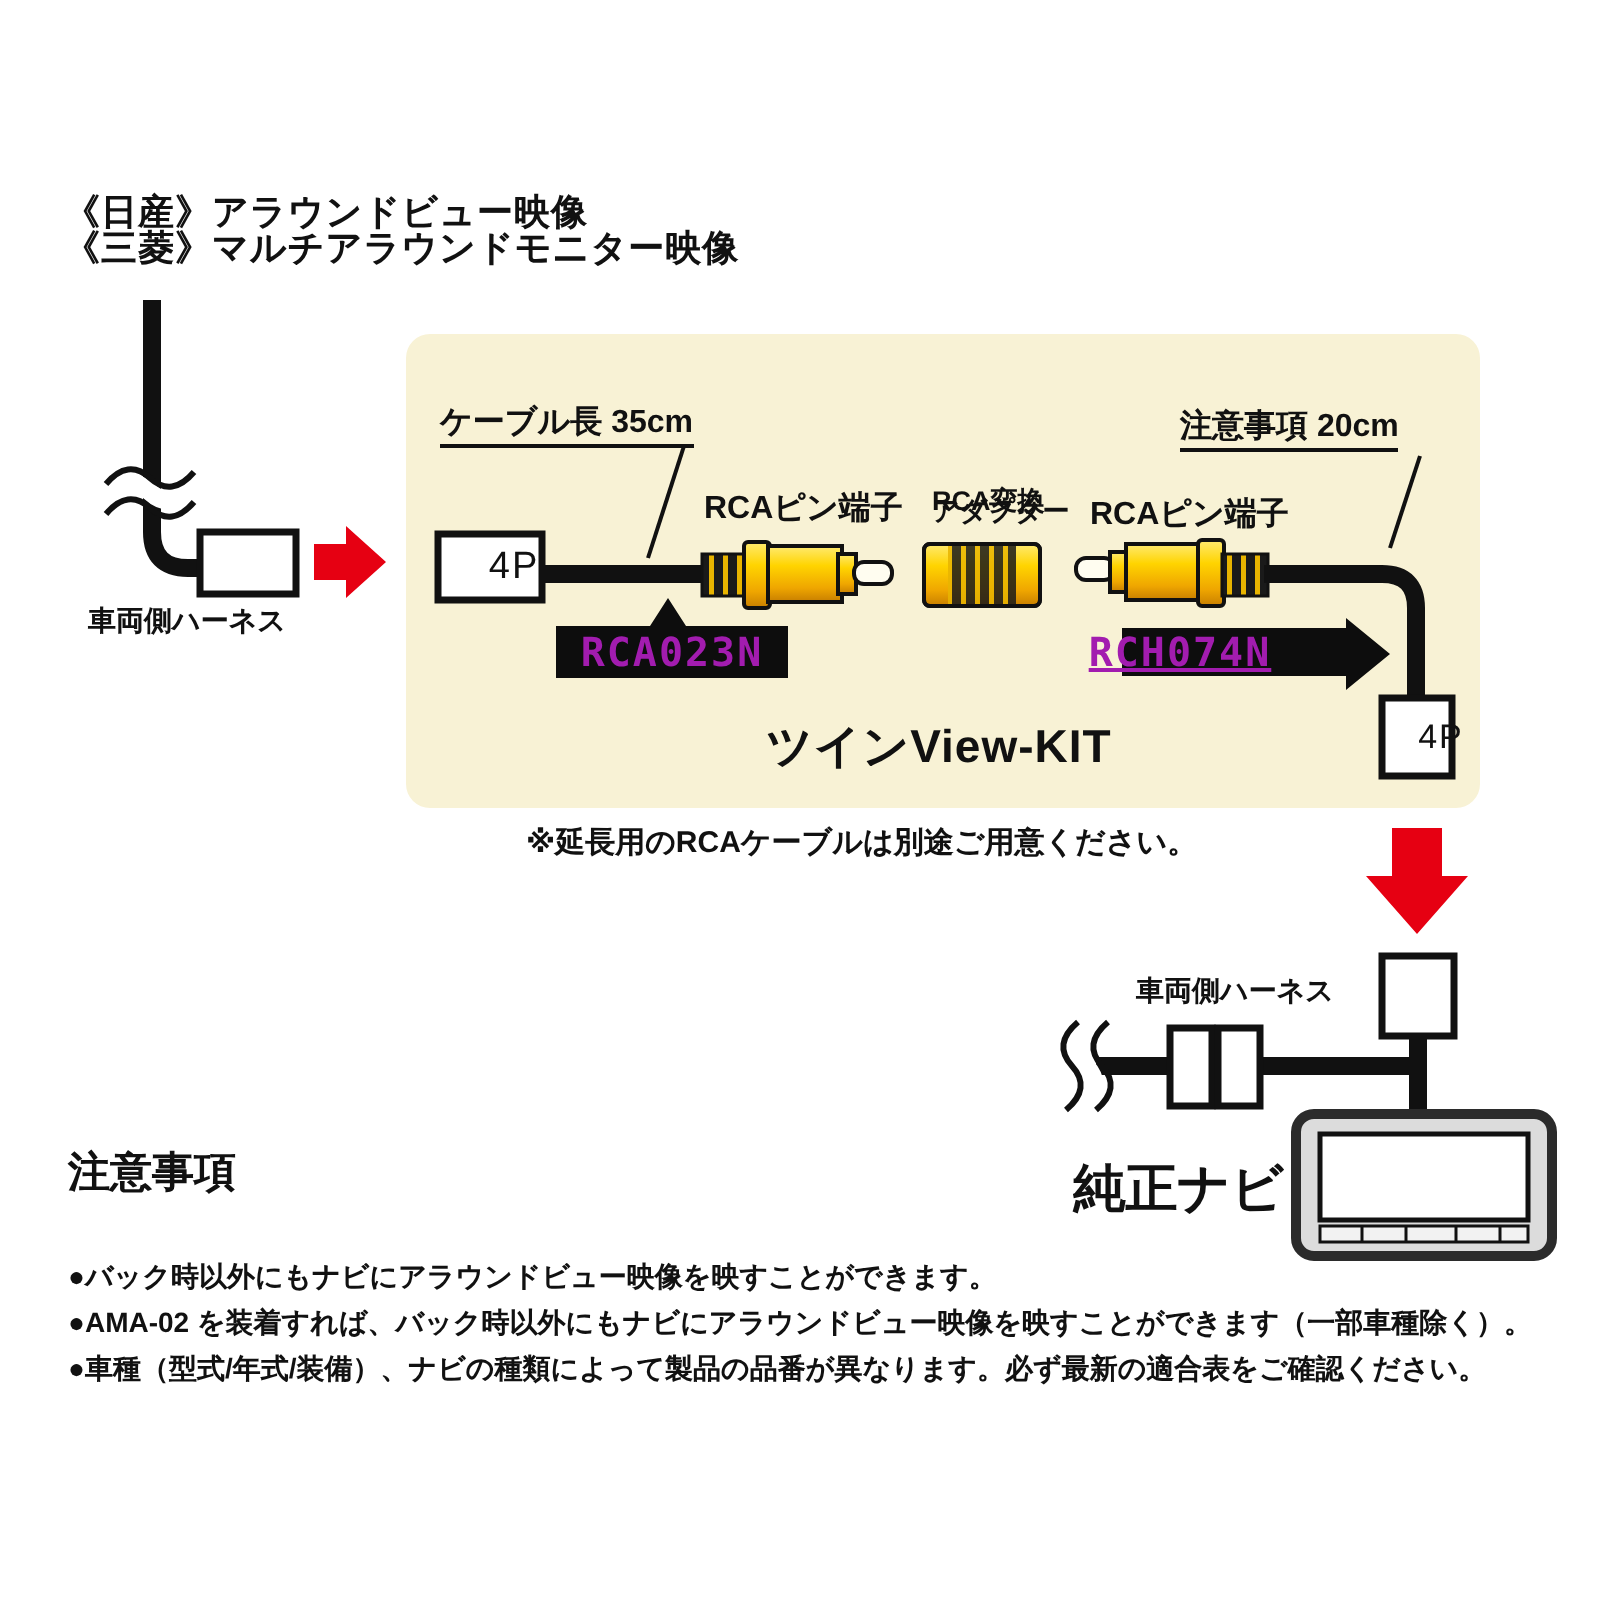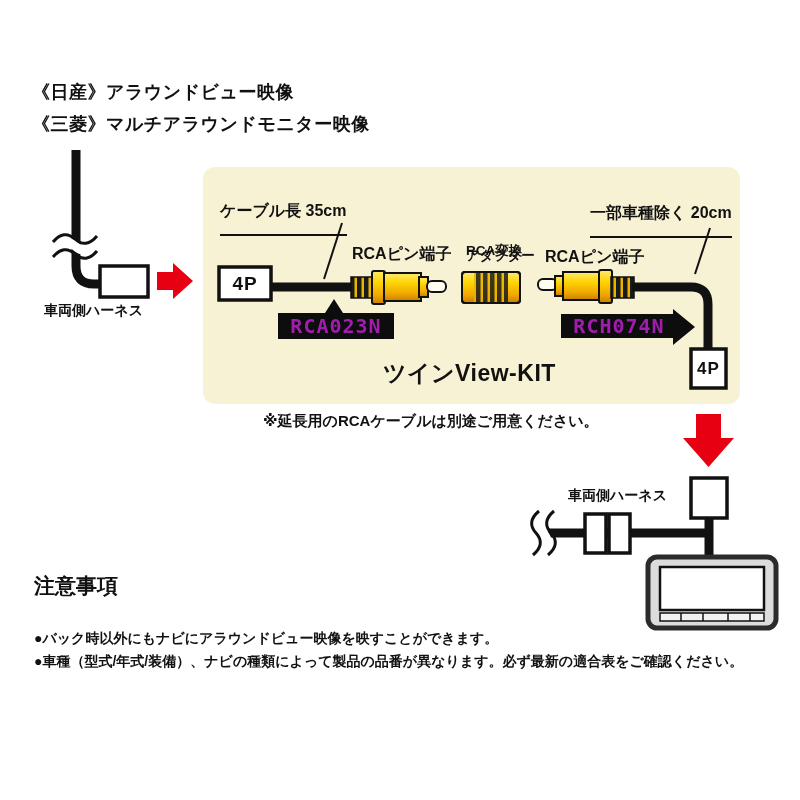--- a/index.html
+++ b/index.html
@@ -4,24 +4,24 @@
 <style>
   html,body{margin:0;padding:0;}
   body{
     width:800px;height:800px;position:relative;background:#ffffff;
     font-family:"Liberation Sans","DejaVu Sans",sans-serif;color:#111;
     overflow:hidden;
   }
   .abs{position:absolute;}
   .title-line{font-size:18px;font-weight:bold;letter-spacing:0.5px;white-space:nowrap;}
   .small-label{font-size:14px;font-weight:bold;white-space:nowrap;}
-  .cable-len{font-size:16px;font-weight:bold;border-bottom:2px solid #111;padding-bottom:12px;white-space:nowrap;}
+  .cable-len{font-size:16px;font-weight:bold;border-bottom:2px solid #111;padding-bottom:0;white-space:nowrap;}
   .conn-label{font-size:16px;font-weight:bold;white-space:nowrap;}
   .adapter-label{font-size:13.5px;font-weight:bold;line-height:16px;white-space:nowrap;}
-  .fourp{display:flex;align-items:center;justify-content:center;font-weight:bold;font-size:19px;letter-spacing:1px;}
+  .fourp{display:flex;align-items:center;justify-content:center;font-weight:normal;font-size:19px;letter-spacing:1px;margin-left:12px;}
   .part-label{
     display:flex;align-items:center;justify-content:center;
     color:#a21caf;font-family:"DejaVu Sans Mono","Liberation Mono",monospace;
     font-weight:bold;font-size:20px;letter-spacing:1px;white-space:nowrap;
   }
   .kit-name{font-size:23px;font-weight:bold;letter-spacing:0.5px;white-space:nowrap;text-align:center;}
   .note-line{font-size:15px;font-weight:bold;white-space:nowrap;}
   .nav-label-wrap{text-align:right;}
   .nav-label{font-size:26px;font-weight:bold;white-space:nowrap;}
   .nav-sublabel{font-size:13px;font-weight:bold;white-space:nowrap;margin-top:1px;}
@@ -106,46 +106,48 @@
     <rect x="648" y="557" width="128" height="71" rx="9" fill="#dcdcdc" stroke="#2b2b2b" stroke-width="5"></rect>
     <rect x="660" y="567" width="104" height="43" fill="#ffffff" stroke="#111" stroke-width="2.5"></rect>
     <rect x="660" y="613" width="104" height="8" fill="#f2f2f2" stroke="#111" stroke-width="1.5"></rect>
     <line x1="681" y1="613" x2="681" y2="621" stroke="#111" stroke-width="1.5"></line>
     <line x1="703" y1="613" x2="703" y2="621" stroke="#111" stroke-width="1.5"></line>
     <line x1="728" y1="613" x2="728" y2="621" stroke="#111" stroke-width="1.5"></line>
     <line x1="750" y1="613" x2="750" y2="621" stroke="#111" stroke-width="1.5"></line>
   </g>
 </svg>
 
-<div class="abs title-line" style="left:32px;top:80px;">《日産》アラウンドビュー映像</div>
+<div class="abs title-line" style="left:32px;top:94px;">《日産》アラウンドビュー映像</div>
 <div class="abs title-line" style="left:32px;top:112px;">《三菱》マルチアラウンドモニター映像</div>
 
 <div class="abs small-label" style="left:44px;top:302px;">車両側ハーネス</div>
 
 <div class="abs fourp" style="left:219px;top:267px;width:52px;height:33px;">4P</div>
 
 <div class="abs cable-len" style="left:220px;top:201px;">ケーブル長 35cm</div>
-<div class="abs cable-len" style="left:590px;top:203px;">一部車種除く 20cm</div>
+<div class="abs cable-len" style="left:590px;top:203px;">注意事項 20cm</div>
 
 <div class="abs conn-label" style="left:352px;top:244px;">RCAピン端子</div>
 <div class="abs adapter-label" style="left:466px;top:231px;margin-top:12px;">RCA変換</div>
 <div class="abs adapter-label" style="left:466px;top:248px;">アダプター</div>
 <div class="abs conn-label" style="left:545px;top:247px;">RCAピン端子</div>
 
 <div class="abs part-label" style="left:278px;top:313px;width:116px;height:26px;">RCA023N</div>
-<div class="abs part-label" style="left:563px;top:314px;width:112px;height:24px;">RCH074N</div>
+<div class="abs part-label" style="left:534px;top:314px;width:112px;height:24px;text-decoration:underline;">RCH074N</div>
 
 <div class="abs kit-name" style="left:383px;top:358px;">ツインView-KIT</div>
 
 <div class="abs fourp" style="left:691px;top:349px;width:35px;height:39px;font-size:17px;">4P</div>
 
 <div class="abs note-line" style="left:215px;top:412px;margin-left:48px;">※延長用のRCAケーブルは別途ご用意ください。</div>
 
 <div class="abs small-label" style="left:568px;top:487px;">車両側ハーネス</div>
 
 <div class="abs nav-label-wrap" style="left:490px;top:577px;width:152px;">
+  <div class="nav-label">純正ナビ</div>
 </div>
 
 <div class="abs caution-head" style="left:34px;top:572px;">注意事項</div>
 <div class="abs" style="left:34px;top:627px;">
   <div class="caution-item">●バック時以外にもナビにアラウンドビュー映像を映すことができます。</div>
+  <div class="caution-item">●AMA-02 を装着すれば、バック時以外にもナビにアラウンドビュー映像を映すことができます（一部車種除く）。</div>
   <div class="caution-item">●車種（型式/年式/装備）、ナビの種類によって製品の品番が異なります。必ず最新の適合表をご確認ください。</div>
 </div>
 
 </body></html>

